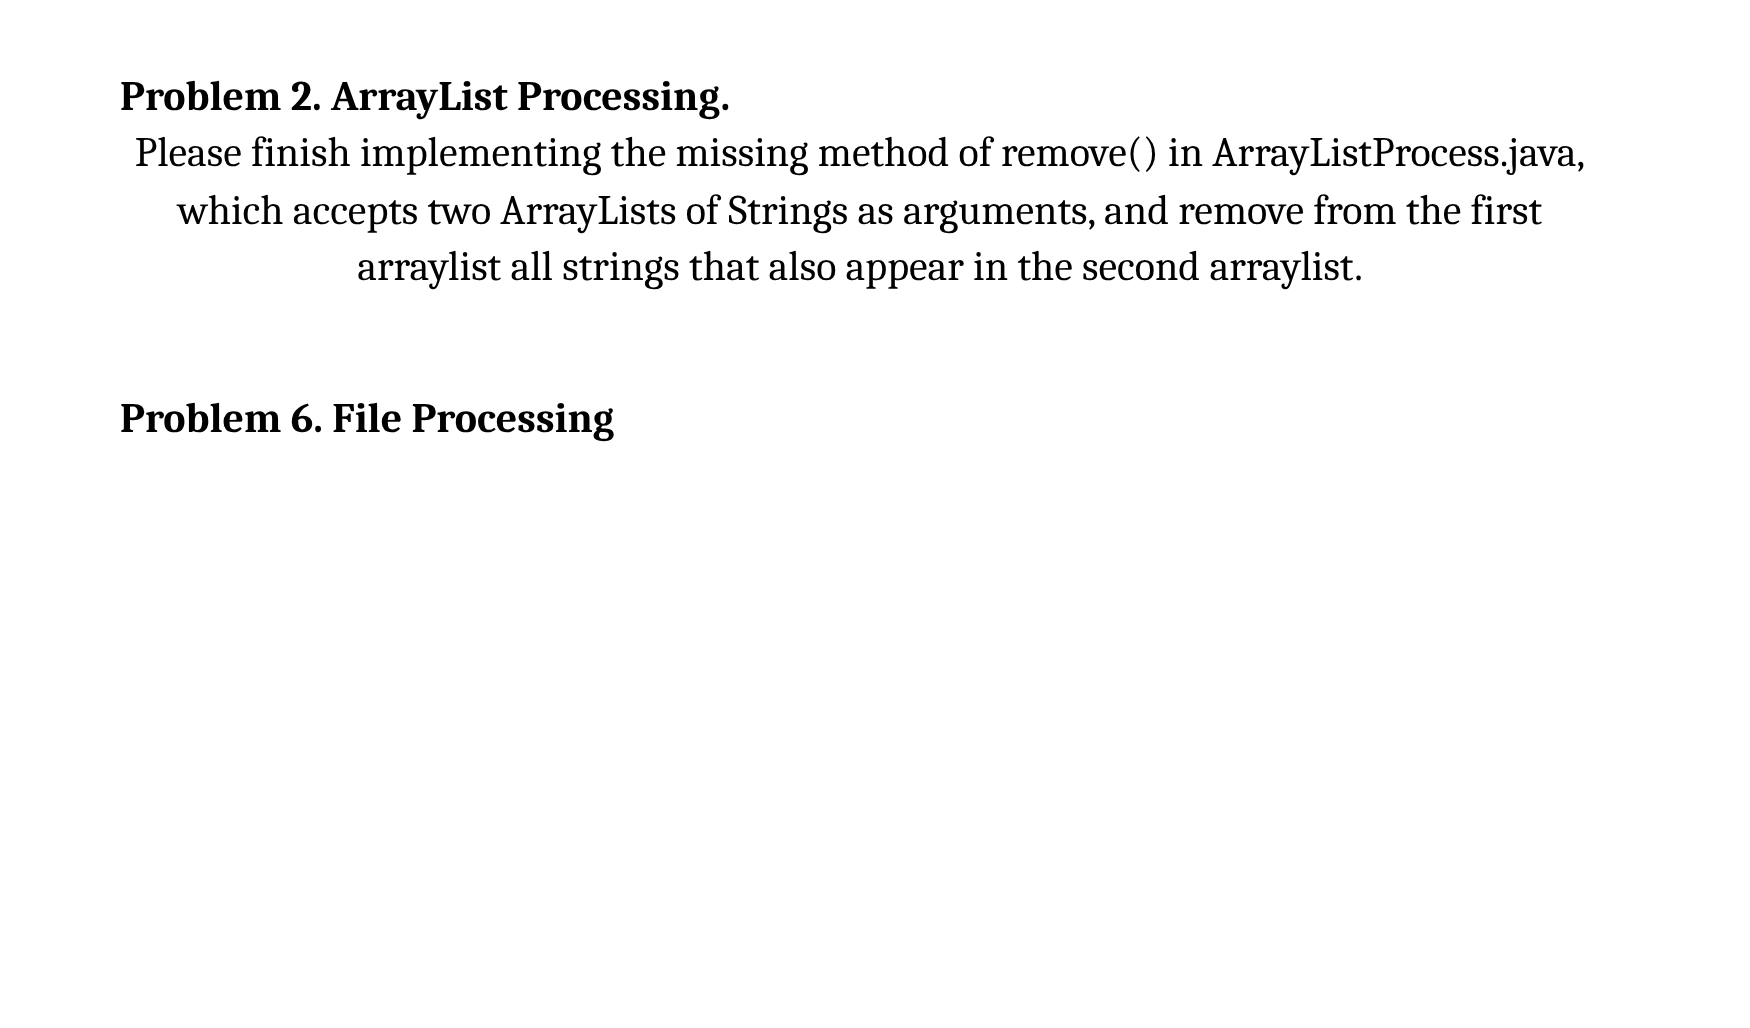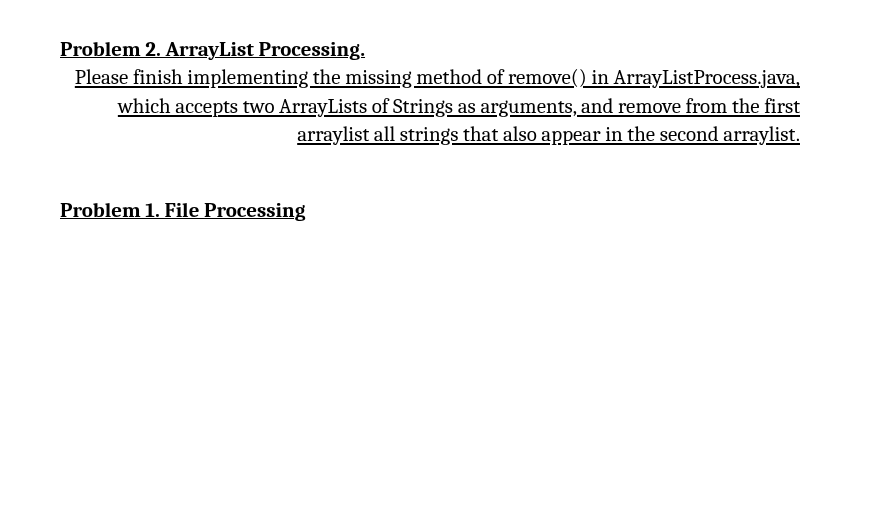--- a/index.html
+++ b/index.html
@@ -10,36 +10,35 @@
     body {
       width: 875px;
       height: 514px;
       background: #ffffff;
       font-family: Cambria, Georgia, 'Times New Roman', serif;
       padding: 35px 75px 35px 60px;
       color: #000000;
     }
     .problem {
       margin-bottom: 48px;
-      text-decoration: underline;
     }
     .problem-title {
       font-weight: bold;
       font-size: 21px;
       line-height: 1.35;
     }
     .problem-body {
       font-size: 21px;
       line-height: 1.35;
-      text-align: right;
+      text-align: center;
     }
   </style>
 </head>
 <body>
 
 <div class="problem">
   <span class="problem-title">Problem 2.  ArrayList Processing.</span>
   <div class="problem-body">Please finish implementing the missing method of remove() in ArrayListProcess.java, which accepts two ArrayLists of Strings as arguments, and remove from the first arraylist all strings that also appear in the second arraylist.</div>
 </div>
 
 <div class="problem">
-  <span class="problem-title">Problem 1.  File Processing</span>
+  <span class="problem-title">Problem 6.  File Processing</span>
 </div>
 
 </body></html>

